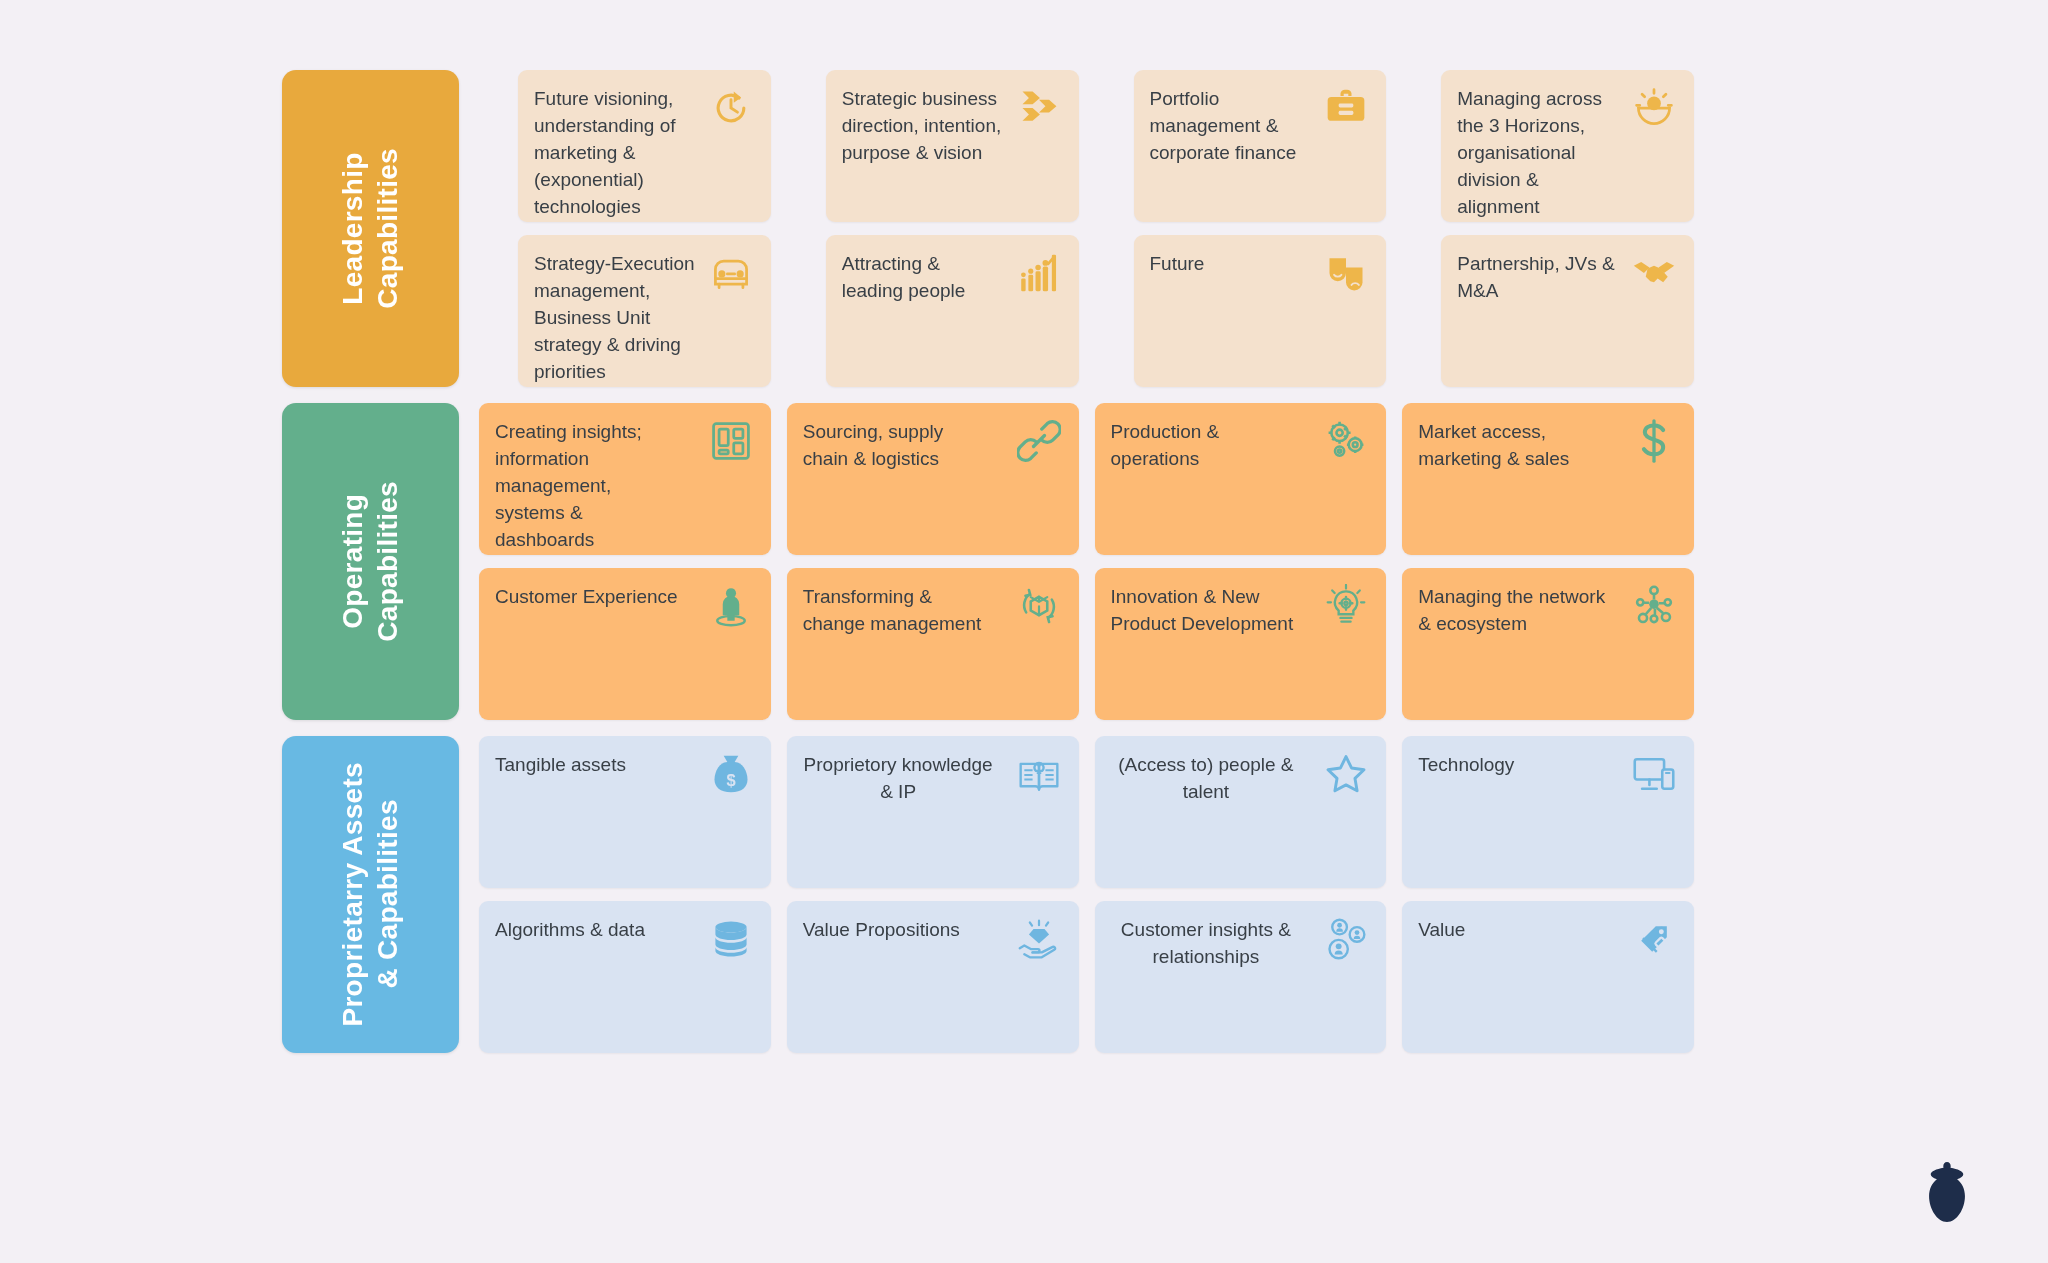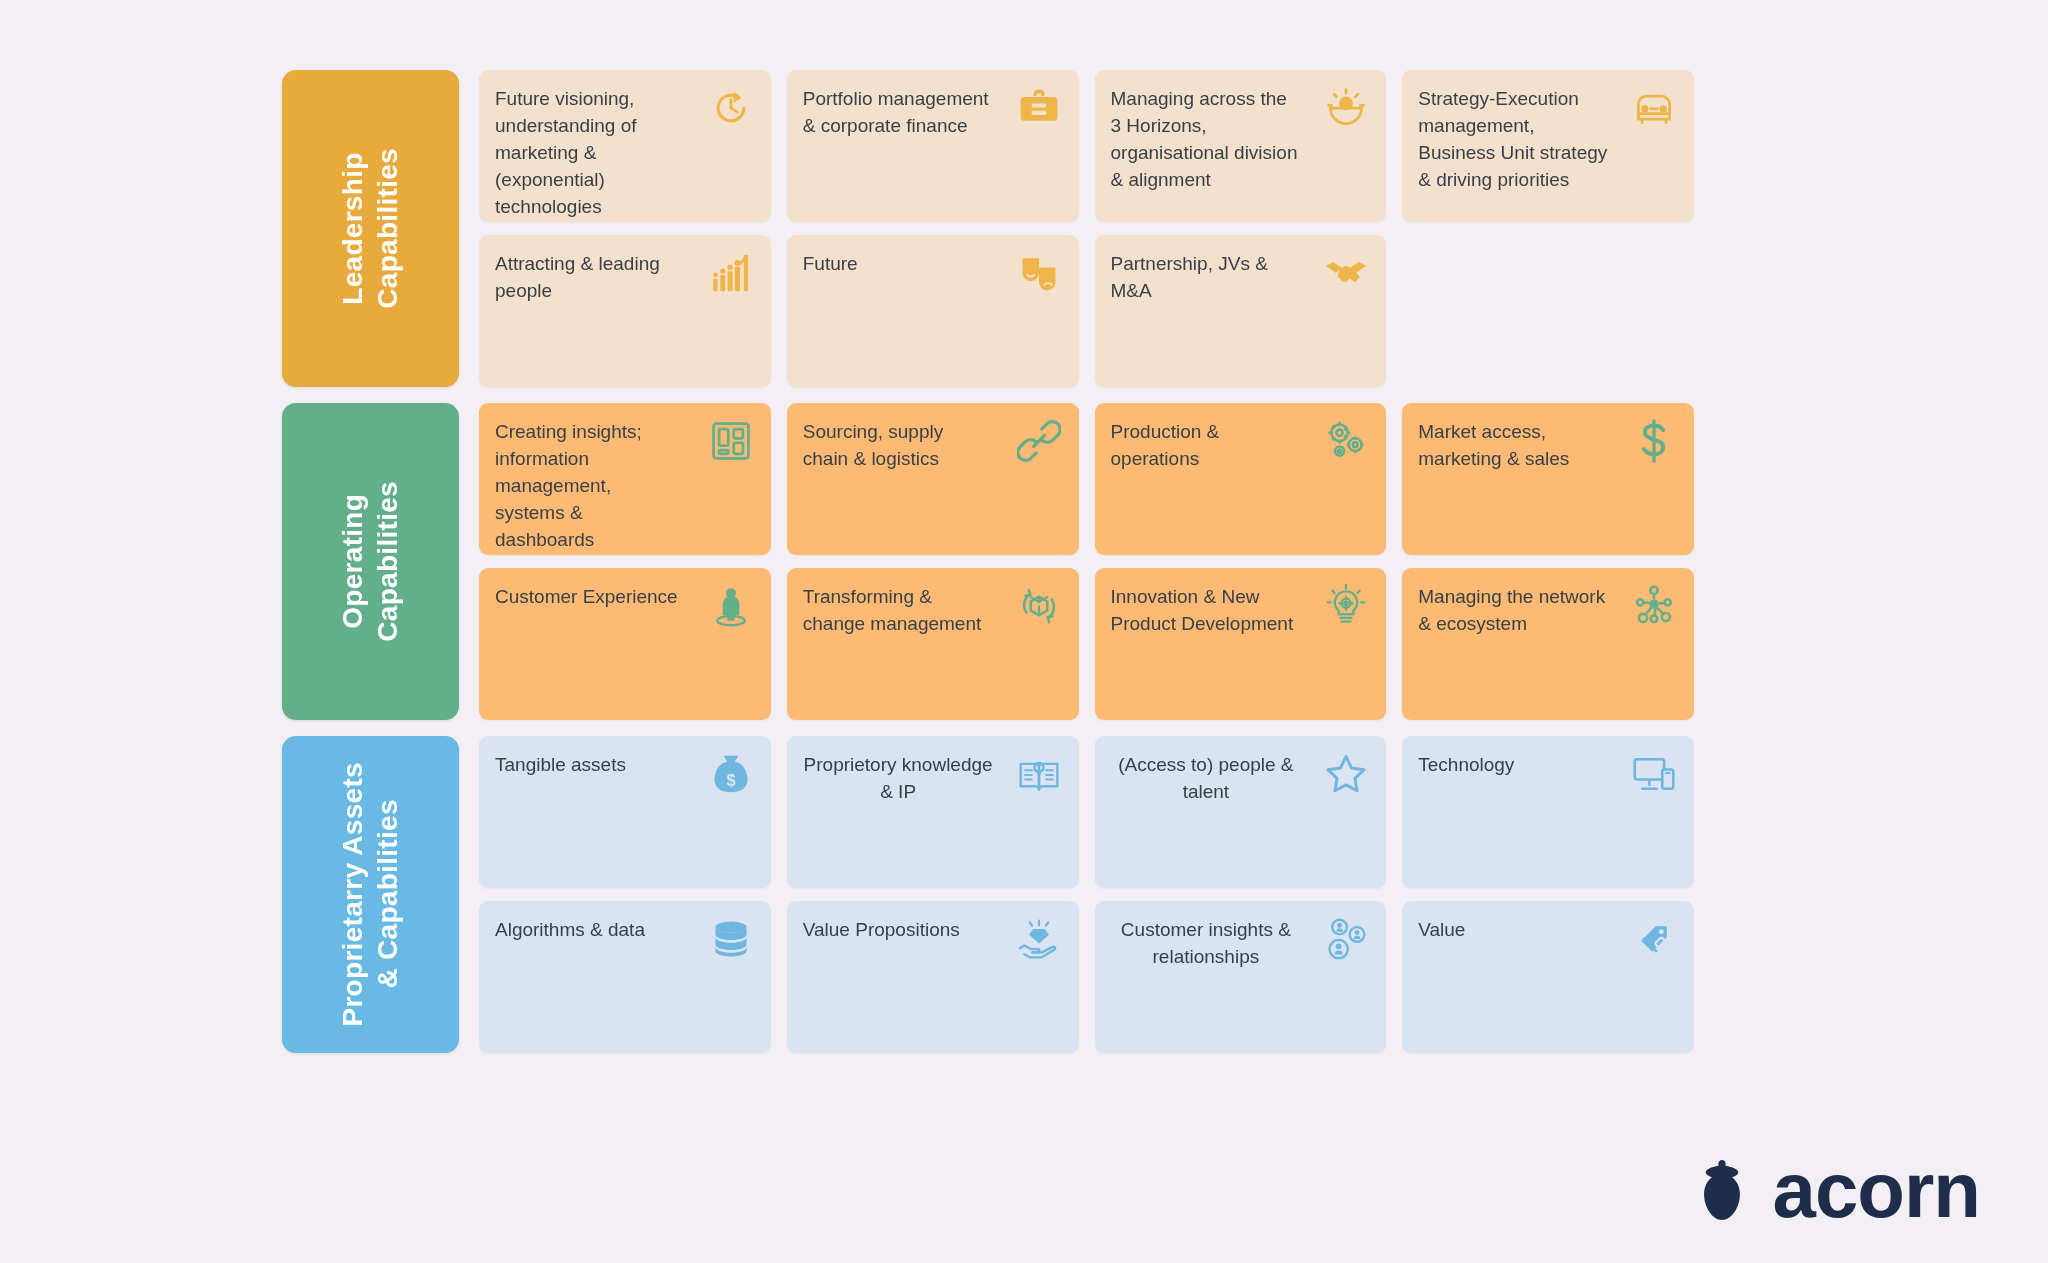--- a/index.html
+++ b/index.html
@@ -61,21 +61,21 @@
     border-radius:9px;
     padding:16px 18px 14px 16px;
     display:flex;
     align-items:flex-start;
     justify-content:space-between;
     gap:8px;
     box-shadow:0 1px 2px rgba(0,0,0,.05);
     box-sizing:border-box;
     min-height:152px;
   }
-  .band.leadership .card{background:#f4e1cd;}
+  .band.leadership .card{background:#f4e1cd;margin-left:39px;}
   .band.operating  .card{background:#fdba74;}
   .band.assets     .card{background:#d9e3f2;text-align:center;}
 
   .card .txt{
     font-size:19px;
     line-height:1.42;
     color:#383f46;
     max-width:74%;
     white-space:pre-line;
   }
@@ -130,20 +130,30 @@
           <div class="txt">Future visioning, understanding of marketing &amp; (exponential) technologies</div>
           <div class="ico">
             <svg viewBox="0 0 48 48" fill="none" stroke="currentColor" stroke-width="3.4" stroke-linecap="round">
               <path d="M38 24a14 14 0 1 1-5.2-10.9"></path>
               <path d="M24 15v9l7 4.5" stroke-width="3.2"></path>
               <path d="M27 6l8 6.6-8 5.6z" fill="currentColor" stroke="none"></path>
             </svg>
           </div>
         </div>
 
+        <div class="card">
+          <div class="txt">Strategic business direction, intention, purpose &amp; vision</div>
+          <div class="ico">
+            <svg viewBox="0 0 48 48" fill="currentColor">
+              <path d="M6 6h11l8 7-8 7H6l7-7z"></path>
+              <path d="M24 15h11l8 7-8 7H24l7-7z"></path>
+              <path d="M6 24h11l8 7-8 7H6l7-7z"></path>
+            </svg>
+          </div>
+        </div>
 
         <div class="card">
           <div class="txt">Portfolio management &amp; corporate finance</div>
           <div class="ico">
             <svg viewBox="0 0 48 48" fill="currentColor">
               <path d="M18 8a5 5 0 0 1 5-4h2a5 5 0 0 1 5 4v3h-3.5V8.5h-5V11H18z"></path>
               <rect x="4" y="12" width="40" height="26" rx="4"></rect>
               <rect x="16" y="19" width="16" height="4.5" rx="1.6" fill="#f4e1cd"></rect>
               <rect x="16" y="27" width="16" height="4.5" rx="1.6" fill="#f4e1cd"></rect>
             </svg>
@@ -445,16 +455,15 @@
     </div>
 
   </div>
 
   <div class="logo">
     <span class="mark">
       <svg viewBox="0 0 64 64" fill="currentColor">
         <path d="M32 3c2.2 0 3.6 1.8 3.6 4 0 .5-.1 1-.2 1.4 7 1.2 12.4 3.6 12.4 6.4 0 1.9-2.3 3.6-6 4.8 4.6 3.6 7.6 9.4 7.6 16.2C49.4 48.2 41.6 61 32 61S14.6 48.2 14.6 35.8c0-6.8 3-12.6 7.6-16.2-3.7-1.2-6-2.9-6-4.8 0-2.8 5.4-5.2 12.4-6.4-.1-.4-.2-.9-.2-1.4 0-2.2 1.4-4 3.6-4z"></path>
       </svg>
     </span>
-    <span class="wordmark">acorn</span>
   </div>
 
 </div>
 
 </body></html>

